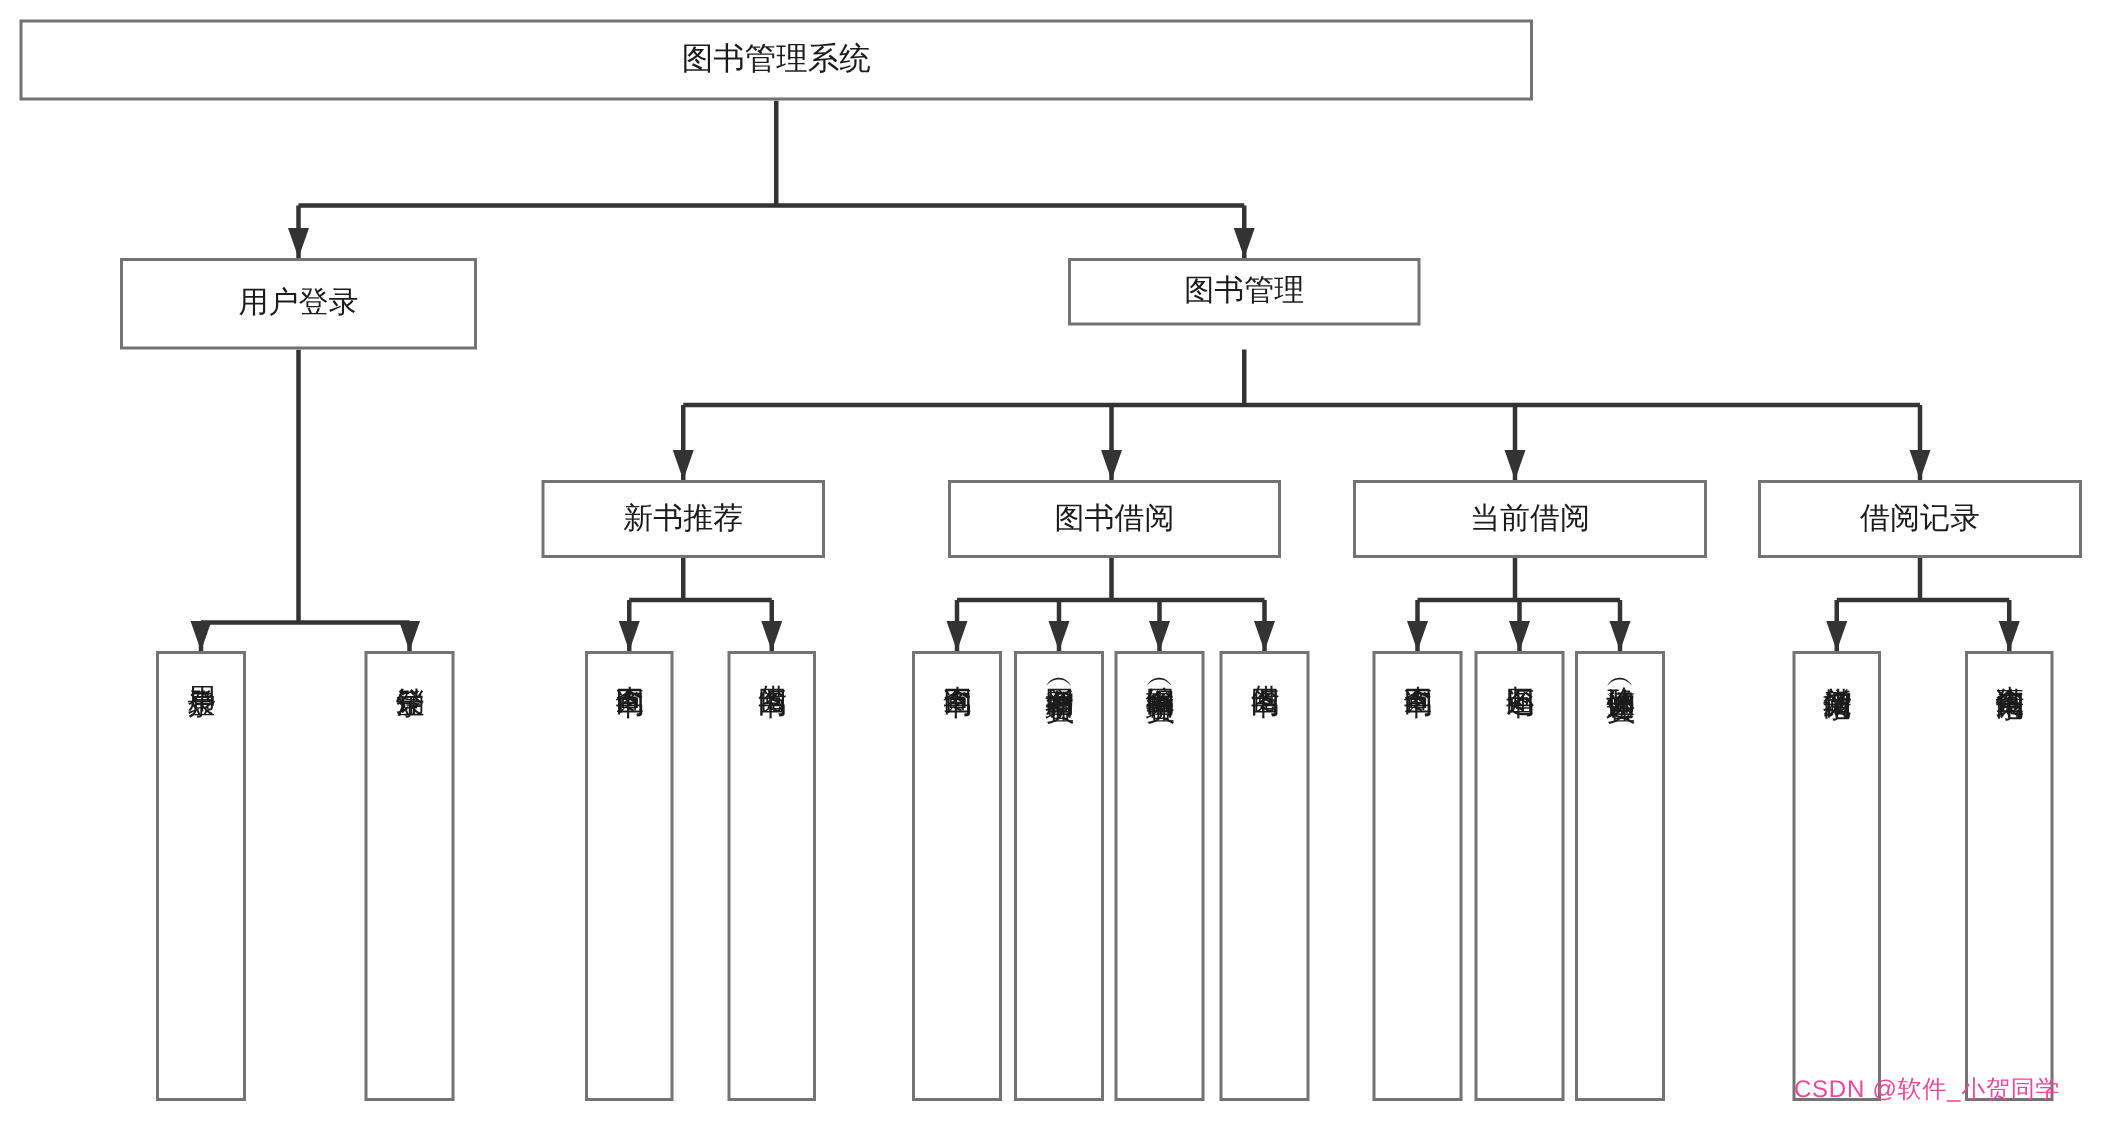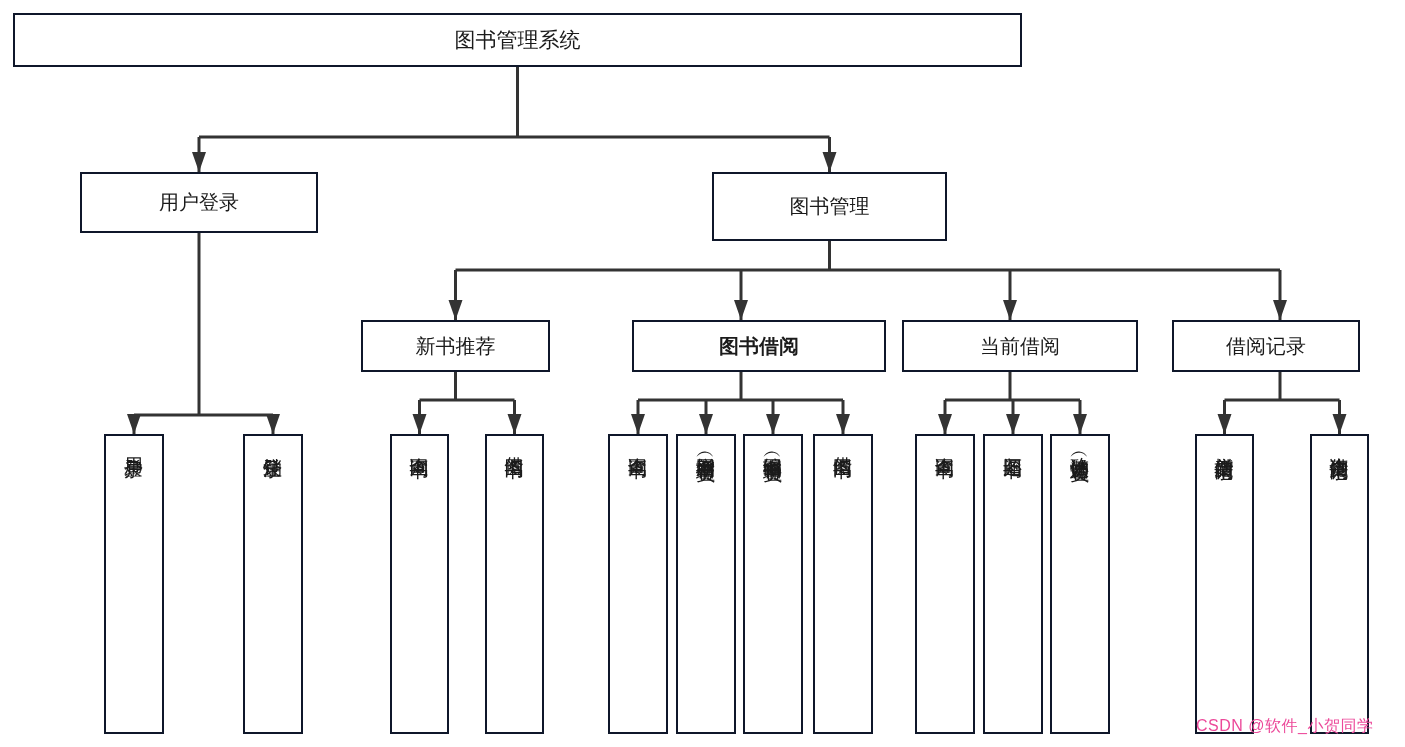--- a/index.html
+++ b/index.html
@@ -20,21 +20,21 @@
   #edges {
     position: absolute;
     left: 0;
     top: 0;
     width: 1405px;
     height: 747px;
   }
   .node {
     position: absolute;
     box-sizing: border-box;
-    border: 2px solid #0f172a;
+    border: 2px solid #737373;
     background: #ffffff;
     color: #1b1b1b;
     display: flex;
     align-items: center;
     justify-content: center;
     text-align: center;
     z-index: 2;
   }
   .node.root {
     font-size: 21px;
@@ -129,33 +129,33 @@
       <line x1="1339.5" y1="400" x2="1339.5" y2="434" stroke="#333333" stroke-width="3"></line>
       <polygon points="1332.5,414 1346.5,414 1339.5,434" fill="#333333"></polygon>
     </svg>
   <div id="nodes-layer">
       <div class="node root" style="left: 13px; top: 13px; width: 1009px; height: 54px;">
         <span class="label">图书管理系统</span>
       </div>
       <div class="node level1" style="left: 80px; top: 172px; width: 238px; height: 61px;">
         <span class="label">用户登录</span>
       </div>
-      <div class="node level1" style="left: 712px; top: 172px; width: 235px; height: 69px;">
+      <div class="node level1" style="left: 712px; top: 172px; width: 235px; height: 45px;">
         <span class="label">图书管理</span>
       </div>
       <div class="node level2" style="left: 361px; top: 320px; width: 189px; height: 52px;">
         <span class="label">新书推荐</span>
       </div>
-      <div class="node level2" style="left: 632px; top: 320px; width: 254px; height: 52px; font-weight: bold;">
+      <div class="node level2" style="left: 632px; top: 320px; width: 222px; height: 52px;">
         <span class="label">图书借阅</span>
       </div>
       <div class="node level2" style="left: 902px; top: 320px; width: 236px; height: 52px;">
         <span class="label">当前借阅</span>
       </div>
-      <div class="node level2" style="left: 1172px; top: 320px; width: 188px; height: 52px;">
+      <div class="node level2" style="left: 1172px; top: 320px; width: 216px; height: 52px;">
         <span class="label">借阅记录</span>
       </div>
       <div class="node leaf" style="left: 104px; top: 434px; width: 60px; height: 300px;">
         <span class="label">用户登录</span>
       </div>
       <div class="node leaf" style="left: 243px; top: 434px; width: 60px; height: 300px;">
         <span class="label">注销登录</span>
       </div>
       <div class="node leaf" style="left: 390px; top: 434px; width: 59px; height: 300px;">
         <span class="label">查询图书</span>

